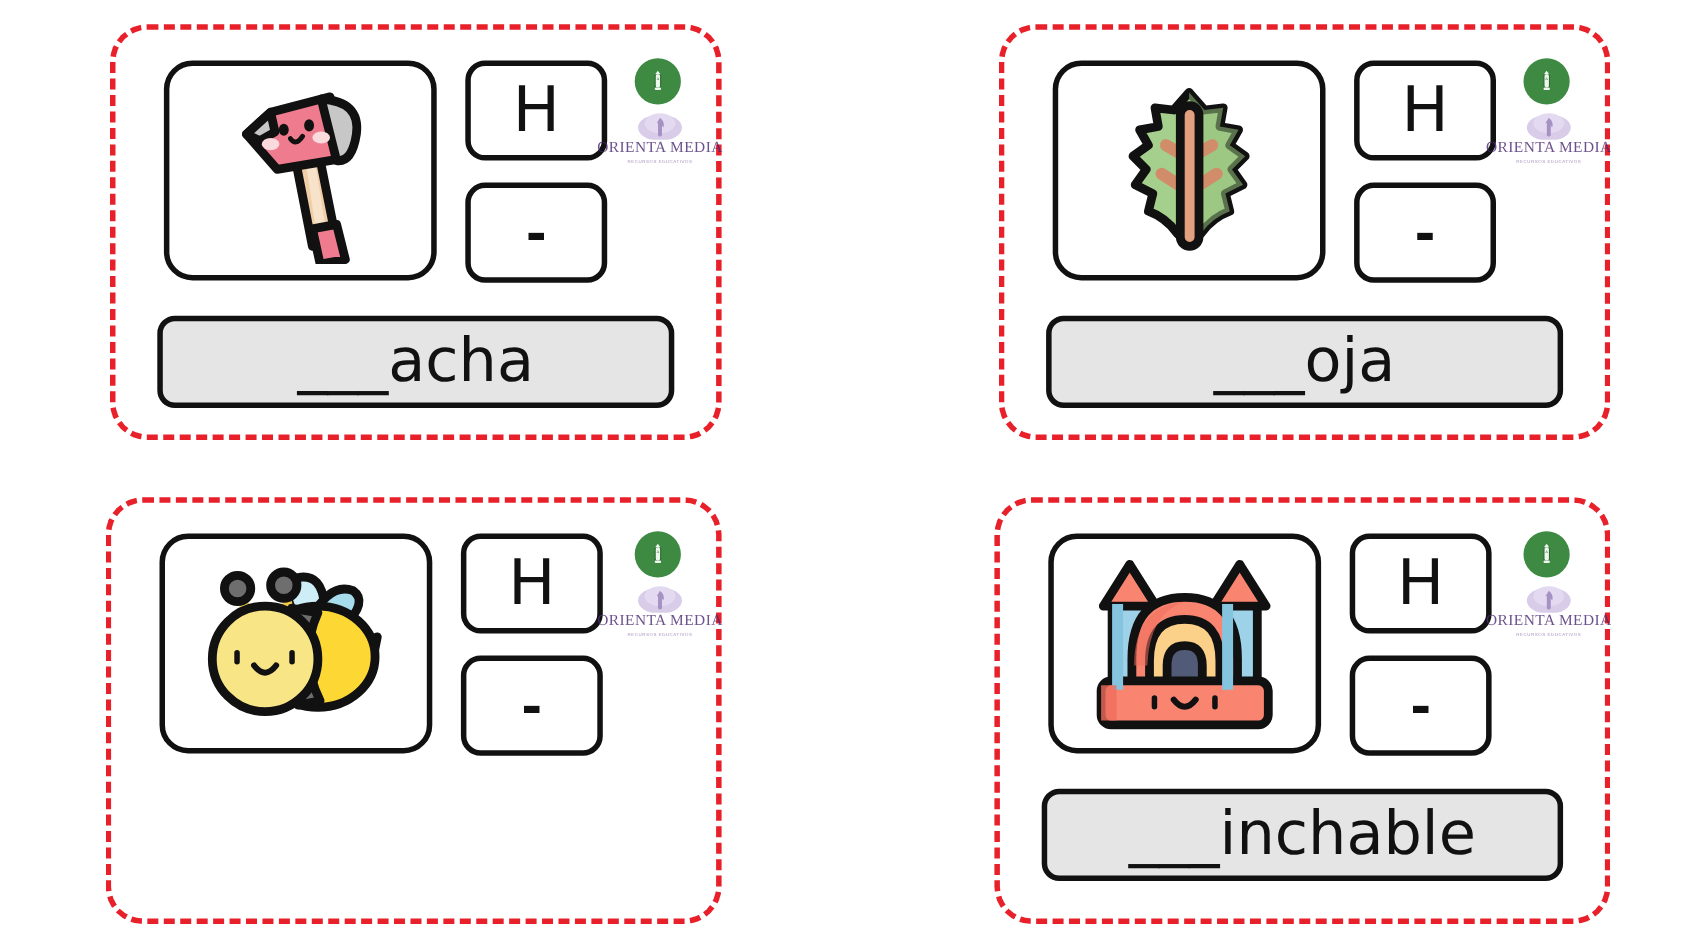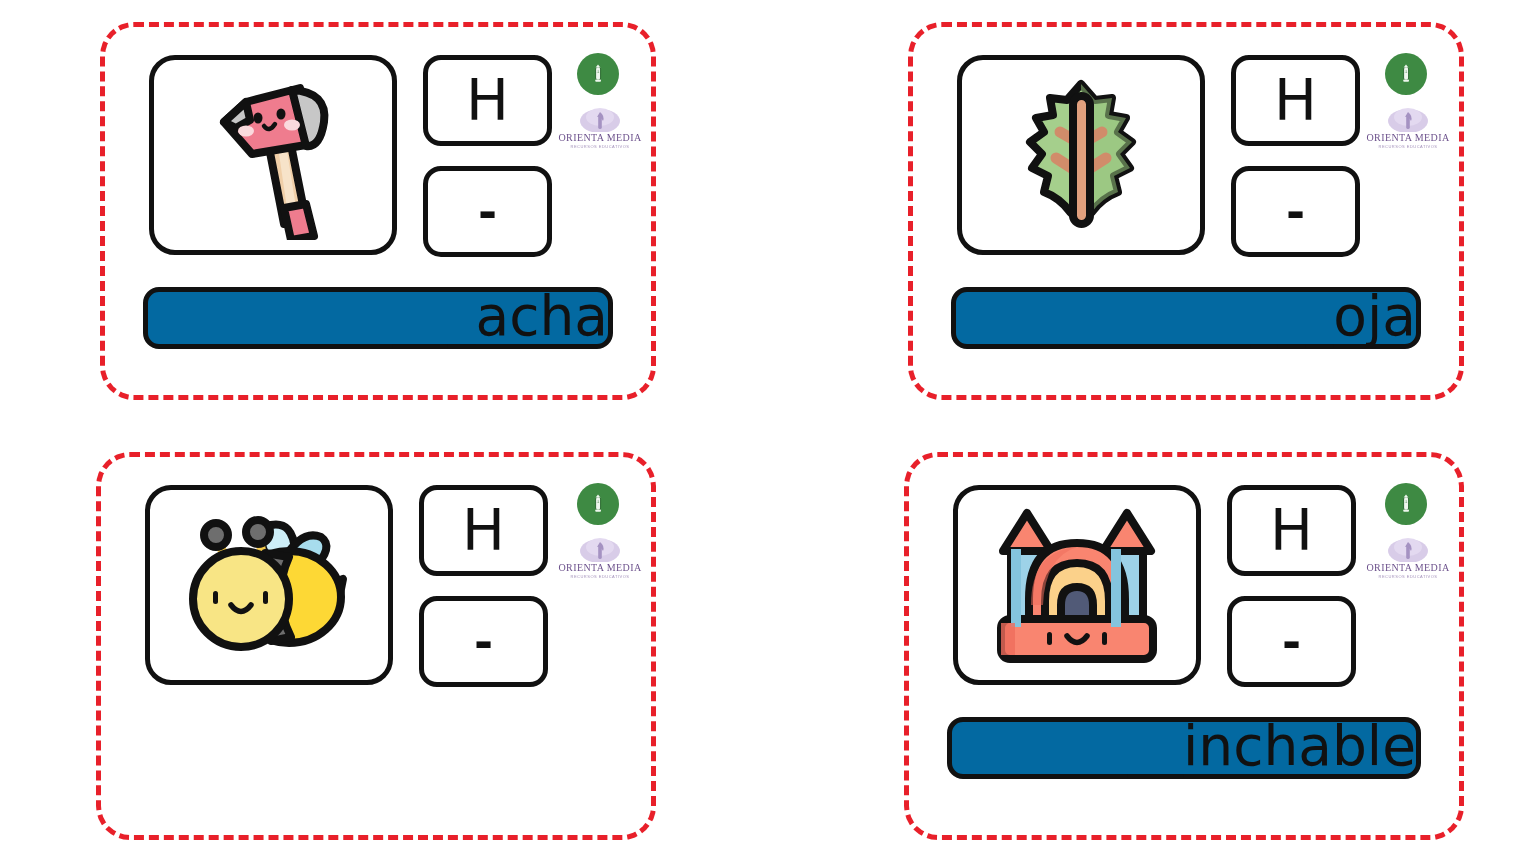--- a/index.html
+++ b/index.html
@@ -89,28 +89,28 @@
     font-size: 46px;
     font-weight: 700;
   }
 
   
   .word-box {
     position: absolute;
     left: 38px;
     right: 38px;
     top: 260px;
-    height: 62px;
+    height: 84px;
     box-sizing: border-box;
     border: 5px solid #111111;
     border-radius: 16px;
-    background: #0369a1;
+    background: #e5e5e5;
     display: flex;
     align-items: center;
-    justify-content: flex-end;
+    justify-content: center;
   }
   .word-text {
     font-size: 55px;
     line-height: 1;
     color: #111111;
     font-family: "DejaVu Sans", sans-serif;
     letter-spacing: 0px;
     white-space: pre;
     transform: translateY(-2px);
   }
@@ -141,21 +141,21 @@
     left: 0;
     top: 44px;
     width: 74px;
     height: 52px;
     display: flex;
     flex-direction: column;
     align-items: center;
     justify-content: flex-end;
   }
   .brand .wm-name {
-    font-size: 10px;
+    font-size: 14px;
     letter-spacing: 0.4px;
     color: #4b2a72;
     font-family: "Liberation Serif", serif;
     opacity: .82;
     white-space: nowrap;
   }
   .brand .wm-sub {
     font-size: 4px;
     letter-spacing: .5px;
     color: #7a5f9c;

